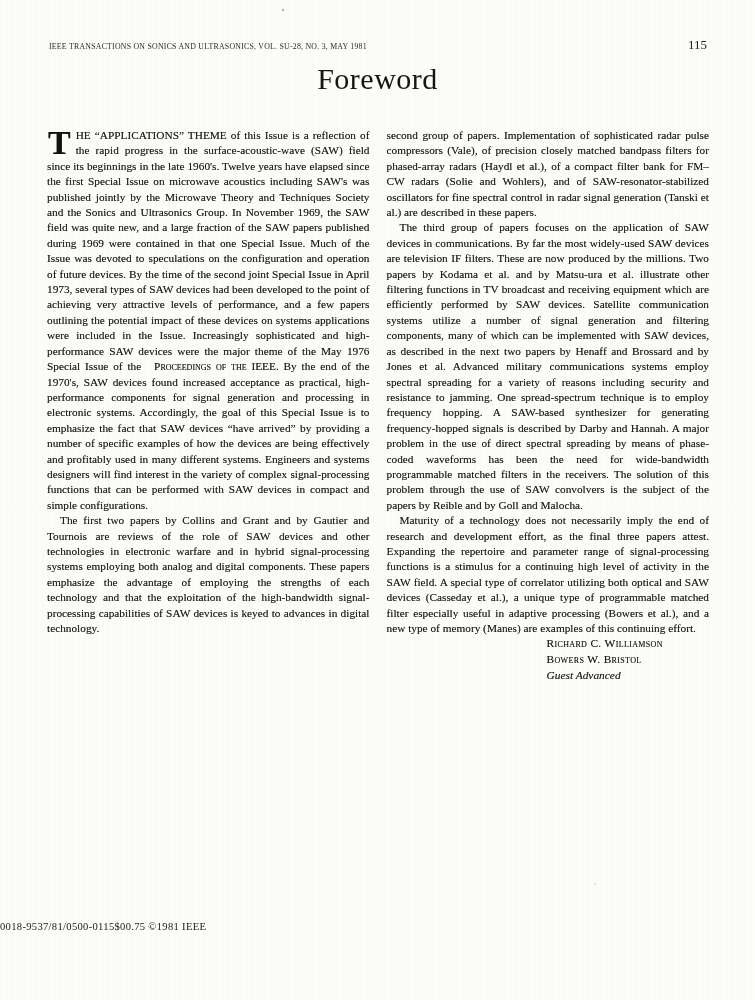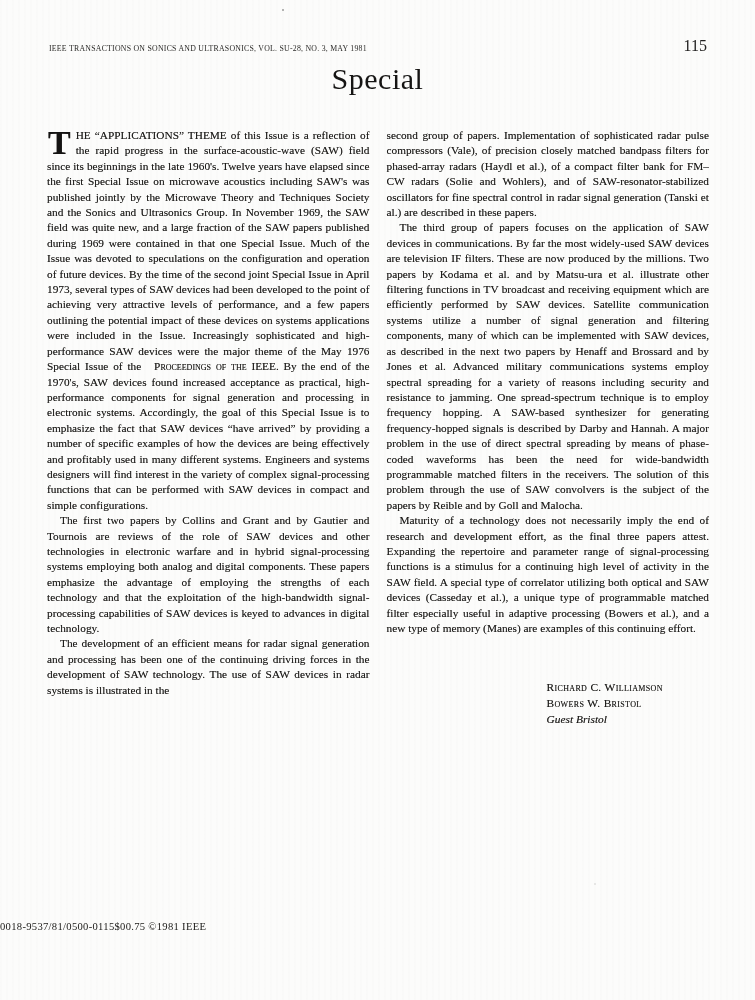--- a/index.html
+++ b/index.html
@@ -37,21 +37,21 @@
     display: flex;
     justify-content: space-between;
     align-items: baseline;
   }
   .journal-citation {
     font-size: 7.8px;
     letter-spacing: 0.25px;
     color: #2a2927;
   }
   .page-number {
-    font-size: 16px;
+    font-size: 13px;
     color: #222120;
     margin-left: 44px;
   }
 
   .article-title {
     position: absolute;
     top: 62px;
     left: 0;
     width: 100%;
     margin: 0;
@@ -86,21 +86,20 @@
     line-height: 26px;
     font-weight: 700;
     margin: 2px 5px 0 1px;
     color: #141312;
   }
 
   .i  { }
   .sc { font-variant: small-caps; margin-left: 8px; }
 
   .signature {
-    margin-top: 44px;
     padding-left: 160px;
     text-align: left;
     font-size: 11.4px;
     line-height: 15.6px;
   }
   .sig-name {
     font-variant: small-caps;
     letter-spacing: 0.35px;
   }
   .sig-role { font-style: italic; }
@@ -122,41 +121,40 @@
 <div class="page">
 
   <div class="scan-dot dot-top"></div>
   <div class="scan-dot dot-bottom"></div>
 
   <div class="running-header">
     <span class="journal-citation">IEEE TRANSACTIONS ON SONICS AND ULTRASONICS, VOL. SU-28, NO. 3, MAY 1981</span>
     <span class="page-number">115</span>
   </div>
 
-  <h1 class="article-title">Special</h1>
+  <h1 class="article-title">Foreword</h1>
 
   <div class="columns">
 
     <div class="col">
       <p>
         <span class="dropcap">T</span><span><span>HE “APPLICATIONS” THEME of this Issue is a reflection of the rapid progress in the surface-acoustic-wave (SAW) field since its beginnings in the late 1960's. Twelve years have elapsed since the first Special Issue on microwave acoustics including SAW's was published jointly by the Microwave Theory and Techniques Society and the Sonics and Ultrasonics Group. In November 1969, the SAW field was quite new, and a large fraction of the SAW papers published during 1969 were contained in that one Special Issue. Much of the Issue was devoted to speculations on the configuration and operation of future devices. By the time of the second joint Special Issue in April 1973, several types of SAW devices had been developed </span><span class="i">to the point</span><span> of achieving very attractive levels of performance, and a few papers outlining the potential impact of these devices on systems applications were included in the Issue. Increasingly sophisticated and high-performance SAW devices were the major theme of the May 1976 Special Issue of the </span><span class="sc">Proceedings of the IEEE</span><span>. By the end of the 1970's, SAW devices found increased acceptance as practical, high-performance components for signal generation and processing in electronic systems. Accordingly, the goal of this Special Issue is to emphasize the fact that SAW devices “have arrived” by providing a number of specific examples of how the devices are being effectively and profitably used in many different systems. Engineers and systems designers will find interest in the variety of complex signal-processing functions that can be performed with SAW devices in compact and simple configurations.</span></span>
       </p>
       <p class="indent"><span>The first two papers by Collins and Grant and by Gautier and Tournois are reviews of the role of SAW devices and other technologies in electronic warfare and in hybrid signal-processing systems employing both analog and digital components. These papers emphasize the advantage of employing the strengths of each technology and that the exploitation of the high-bandwidth signal-processing capabilities of SAW devices is keyed to advances in digital technology.</span></p>
-      <p class="indent"><span>The development of an efficient means for radar signal generation and processing has been one of the continuing driving forces in the development of SAW technology. The use of SAW devices in radar systems is illustrated in the</span></p>
     </div>
 
     <div class="col">
       <p><span>second group of papers. Implementation of sophisticated radar pulse compressors (Vale), of precision closely matched bandpass filters for phased-array radars (Haydl </span><span class="i">et al.</span><span>), of a compact filter bank for FM–CW radars (Solie and Wohlers), and of SAW-resonator-stabilized oscillators for fine spectral control in radar signal generation (Tanski </span><span class="i">et al.</span><span>) are described in these papers.</span></p>
       <p class="indent"><span>The third group of papers focuses on the application of SAW devices in communications. By far the most widely-used SAW devices are television IF filters. These are now produced by the millions. Two papers by Kodama </span><span class="i">et al.</span><span> and by Matsu-ura </span><span class="i">et al.</span><span> illustrate other filtering functions in TV broadcast and receiving equipment which are efficiently performed by SAW devices. Satellite communication systems utilize a number of signal generation and filtering components, many of which can be implemented with SAW devices, as described in the next two papers by Henaff and Brossard and by Jones </span><span class="i">et al.</span><span> Advanced military communications systems employ spectral spreading for a variety of reasons including security and resistance to jamming. One spread-spectrum technique </span><span class="i">is</span><span> to employ frequency hopping. A SAW-based synthesizer for generating frequency-hopped signals is described by Darby and Hannah. A major problem in the use of direct spectral spreading by means of phase-coded waveforms has been the need for wide-bandwidth programmable matched filters in the receivers. The solution of this problem through the use of SAW convolvers is the subject of the papers by Reible and by Goll and Malocha.</span></p>
       <p class="indent"><span>Maturity of a technology does not necessarily imply the end of research and development effort, as the final three papers attest. Expanding the repertoire and parameter range of signal-processing functions is a stimulus for a continuing high level of activity in the SAW field. A special type of correlator utilizing both optical and SAW devices (Casseday </span><span class="i">et al.</span><span>), a unique type of programmable matched filter especially useful in adaptive processing (Bowers </span><span class="i">et al.</span><span>), and a new type of memory (Manes) are examples of this continuing effort.</span></p>
 
       <div class="signature">
         <div class="sig-name">Richard C. Williamson</div>
         <div class="sig-name">Bowers W. Bristol</div>
-        <div class="sig-role">Guest Bristol</div>
+        <div class="sig-role">Guest Advanced</div>
       </div>
     </div>
 
   </div>
 
   <div class="copyright-line">0018-9537/81/0500-0115$00.75 ©1981 IEEE</div>
 
 </div>
 
 </body></html>

